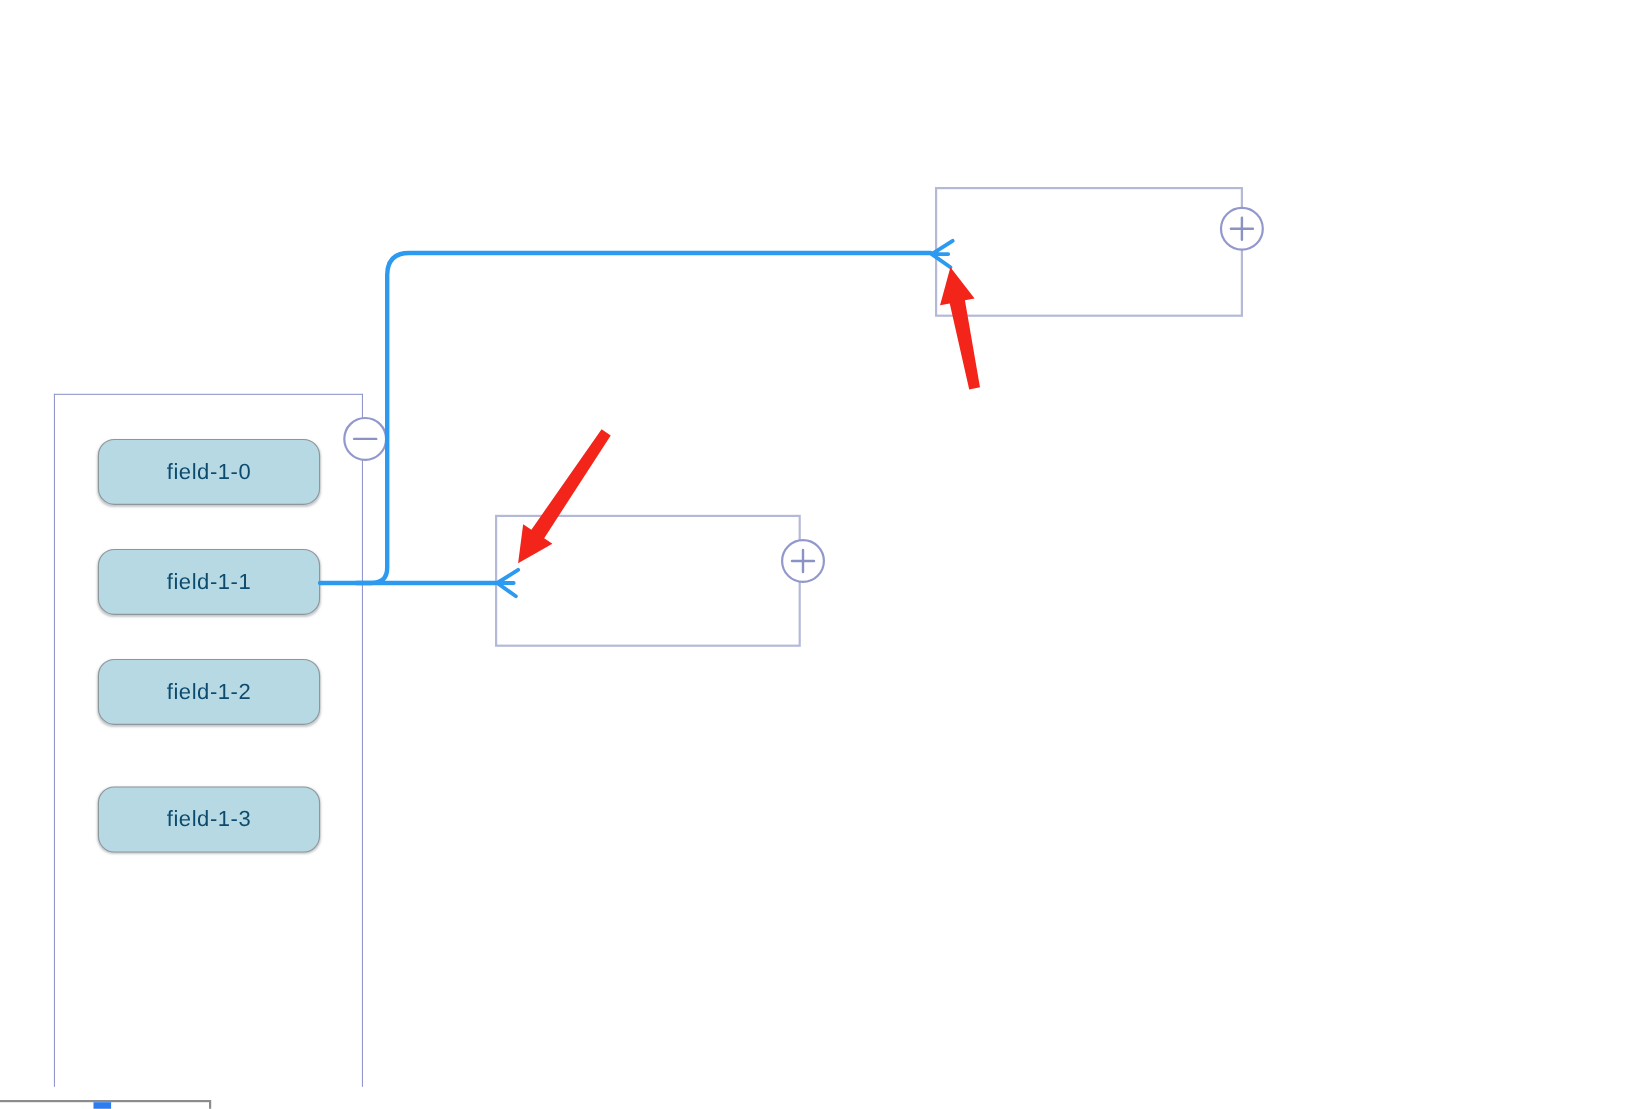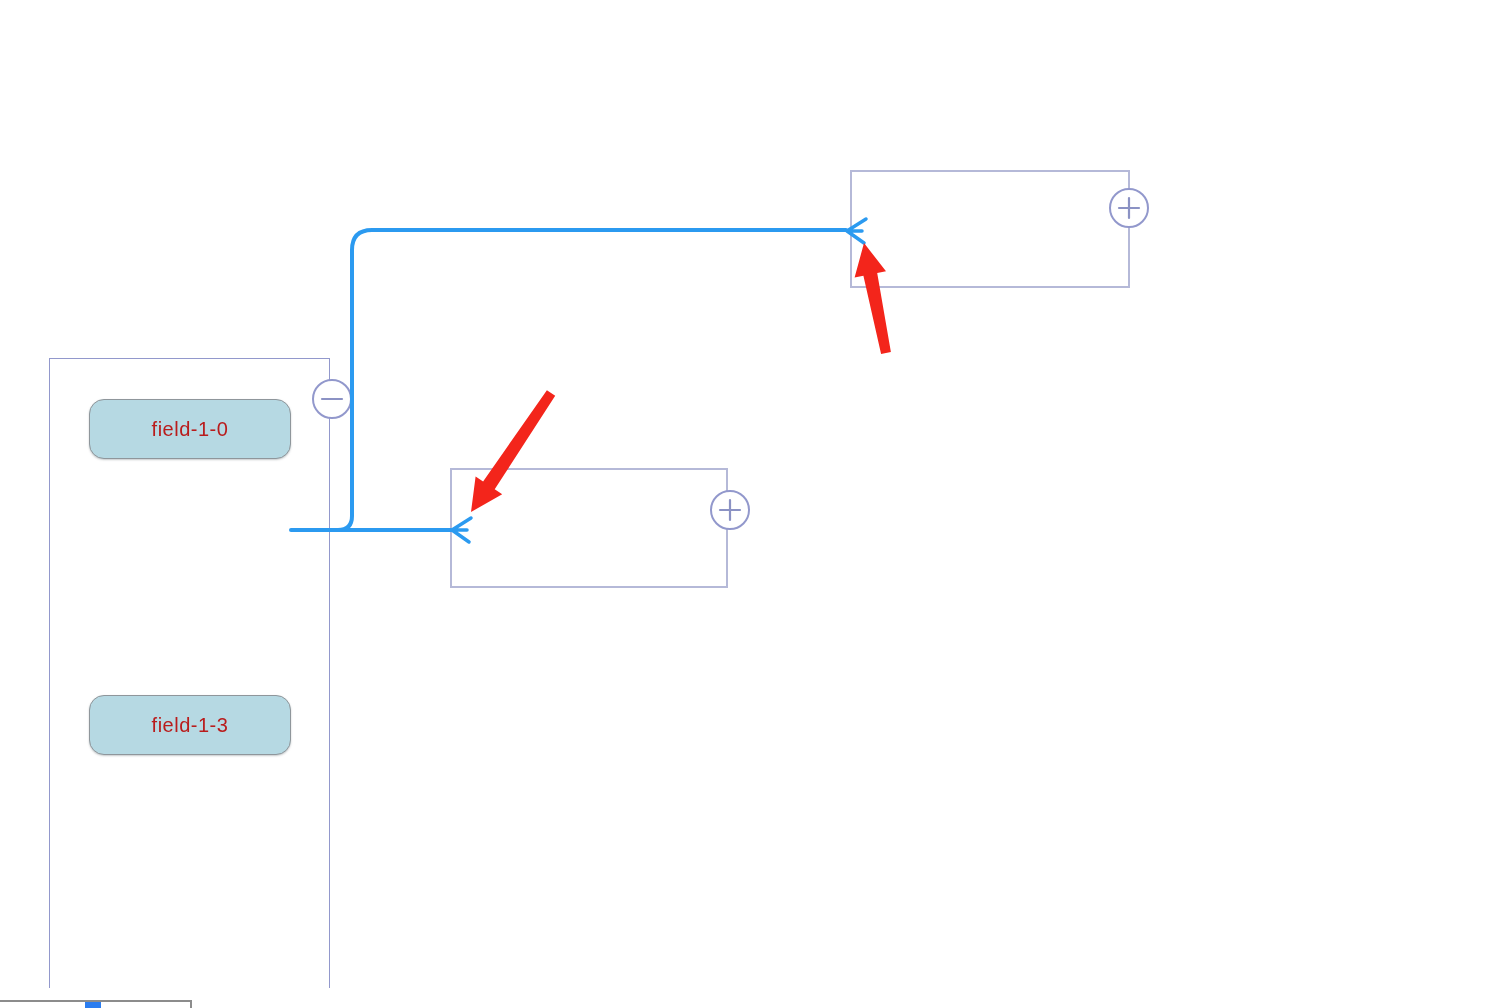--- a/index.html
+++ b/index.html
@@ -8,21 +8,21 @@
 
   .canvas { position:absolute; inset:0; }
 
   
   .field-group { position:absolute; left:49px; top:358px; width:281px; height:630px;
                  border:1.5px solid #9298cc; border-bottom:none; background:transparent; }
 
   .field-node { position:absolute; left:39px; width:202px; height:60px;
                 background:#b6d9e3; border:1.5px solid #8f969b; border-radius:15px;
                 display:flex; align-items:center; justify-content:center;
-                font-size:20px; color:#b91c1c; letter-spacing:0.5px;
+                font-size:20px; color:#0c4a6e; letter-spacing:0.5px;
                 box-shadow:0 1px 2px rgba(90,100,105,0.35); }
 
   
   .entity-box { position:absolute; border:2.5px solid #b5b9d8; background:transparent; }
   .entity-box.top    { left:850px; top:170px; width:280px; height:118px; }
   .entity-box.middle { left:450px; top:468px; width:278px; height:120px; }
 
   
   .circle-btn { position:absolute; width:40px; height:40px; border-radius:50%;
                 background:#ffffff; border:2px solid #9298cc;
@@ -40,21 +40,23 @@
              background:#ffffff; border:2px solid #8c8c8c; z-index:10; }
   .minimap-viewport { position:absolute; left:87px; top:0; width:16px; height:28px; }
 </style>
 </head>
 <body>
 
 <div class="canvas">
 
   <div class="field-group">
     <div class="field-node" style="top:40px">field-1-0</div>
-    <div class="field-node" style="top:336px">field-1-3</div>
+    <div class="field-node" style="top:140px">field-1-1</div>
+    <div class="field-node" style="top:240px">field-1-2</div>
+    <div class="field-node" style="top:356px">field-1-3</div>
 
     <div class="circle-btn">
       <span>
         <svg width="24" height="24" viewBox="0 0 24 24">
           <line x1="2" y1="12" x2="22" y2="12" stroke="#8b92c4" stroke-width="2.2" stroke-linecap="round"></line>
         </svg>
       </span>
     </div>
   </div>
 

